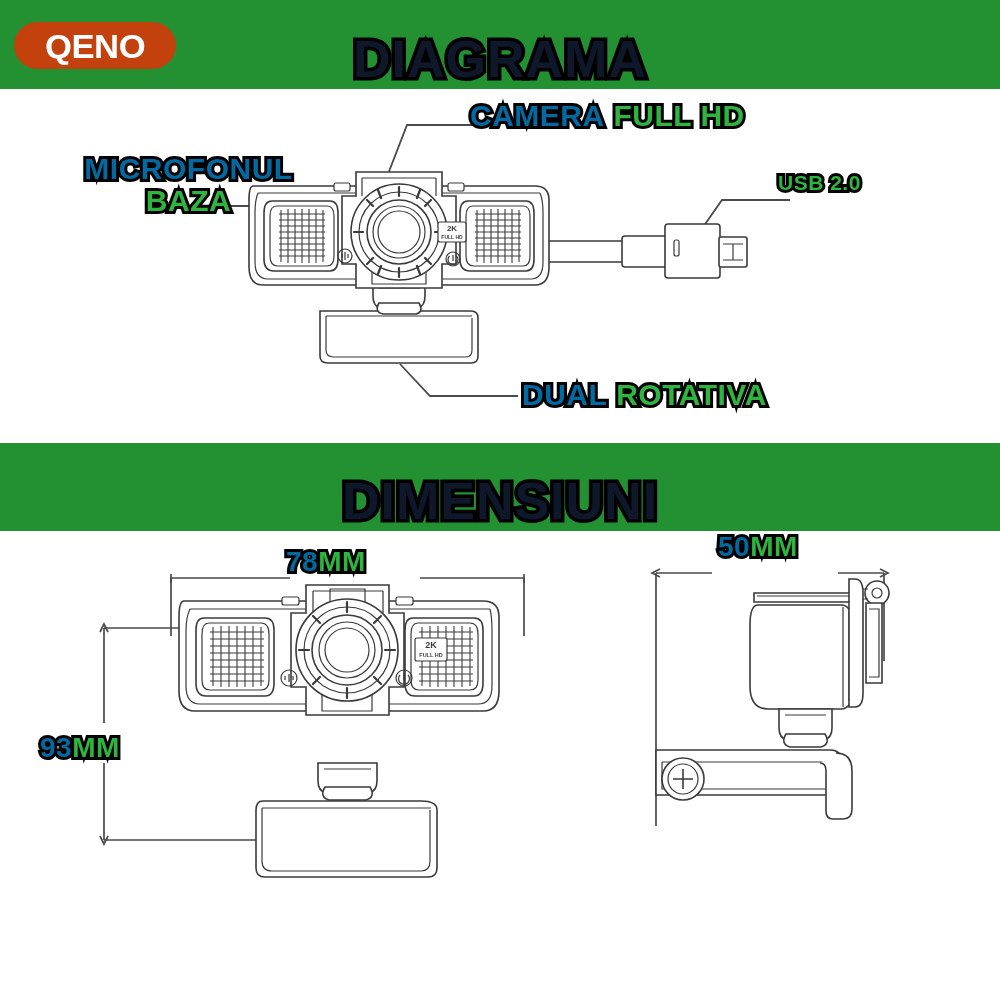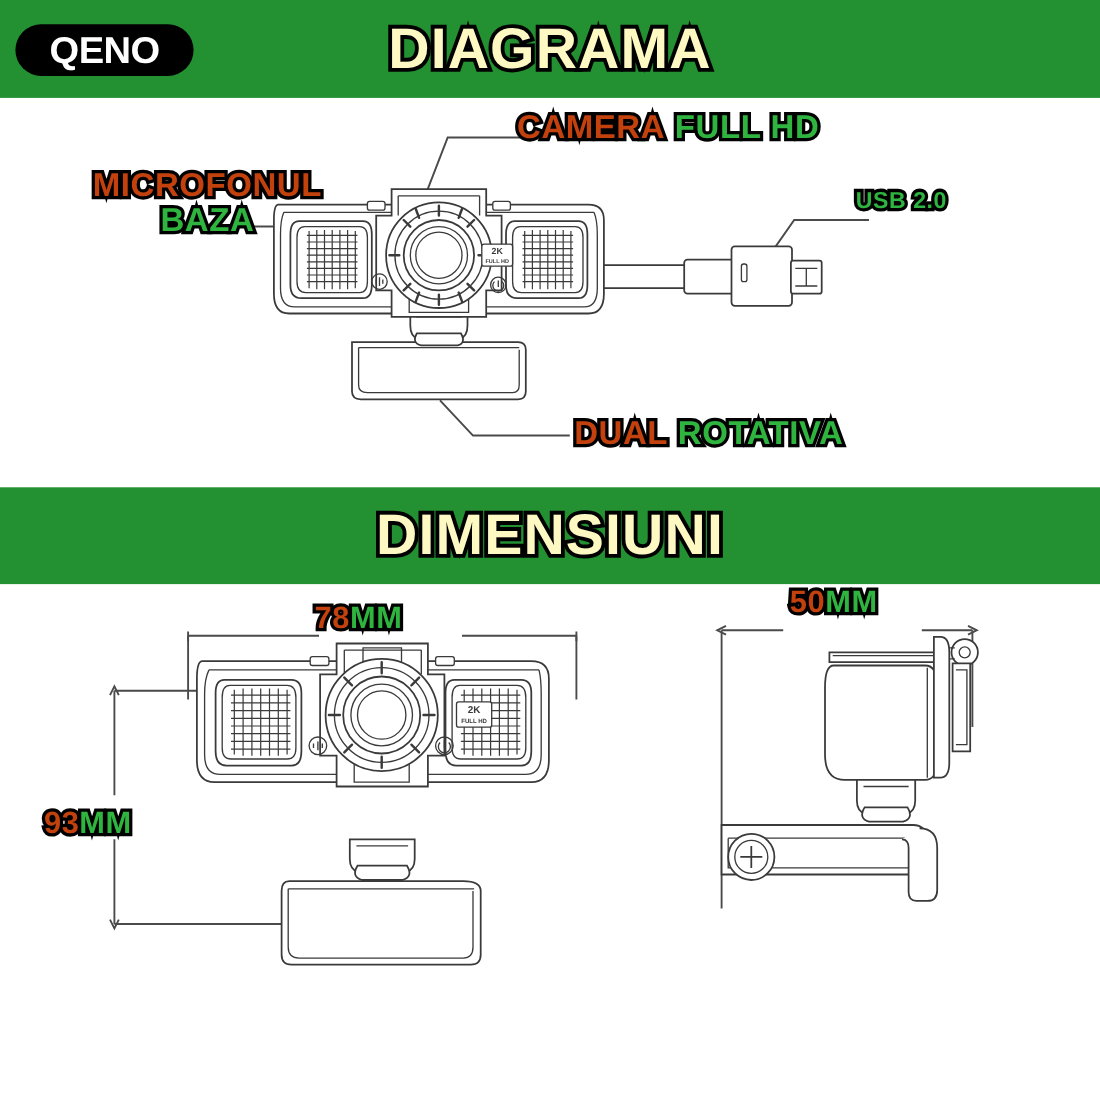--- a/index.html
+++ b/index.html
@@ -13,34 +13,34 @@
 
   
   .header-bar{
     position:absolute; left:0; top:0; width:1000px; height:89px;
     background:#239132;
     display:flex; align-items:center;
   }
   .logo-pill{
     position:absolute; left:14px; top:22px;
     width:162px; height:47px; border-radius:24px;
-    background:#000000;
+    background:#c2410c;
     display:flex; align-items:center; justify-content:center;
   }
   .logo-text{
     color:#ffffff; font-size:34px; font-weight:bold;
     letter-spacing:-0.5px; line-height:1;
     font-family:"Liberation Sans", sans-serif;
     transform:scaleX(1.02);
   }
   .banner-title{
     position:absolute; left:0; top:0; width:1000px; height:89px;
-    display:flex; align-items:center; justify-content:center;
+    display:flex; align-items:flex-end; justify-content:center;
     font-size:52px; font-weight:bold; letter-spacing:1px;
-    color:#fef9c3;
+    color:#0f172a;
     -webkit-text-stroke:7px #000;
     paint-order:stroke fill;
     font-family:"Liberation Sans", sans-serif;
   }
 
   
   .dim-bar{
     position:absolute; left:0; top:443px; width:1000px; height:88px;
     background:#239132;
   }
@@ -53,21 +53,21 @@
     font-family:"Liberation Sans", sans-serif;
     white-space:nowrap;
     line-height:1.08;
     letter-spacing:0.5px;
   }
   .olabel span{
     -webkit-text-stroke:6px #000;
     paint-order:stroke fill;
     display:inline-block;
   }
-  .w{ color:#c2410c; }
+  .w{ color:#0369a1; }
   .g{ color:#2fb53f; }
 
   #label-microfonul{ left:56px; top:153px; font-size:30px; text-align:center; width:265px; }
   #label-camera   { left:470px; top:100px; font-size:30px; }
   #label-usb      { left:778px; top:172px; font-size:21px; }
   #label-baza     { left:522px; top:379px; font-size:30px; }
 
   #label-78{ left:286px; top:547px; font-size:28px; }
   #label-57{ left:40px;  top:733px; font-size:28px; }
   #label-50{ left:718px; top:532px; font-size:28px; }

